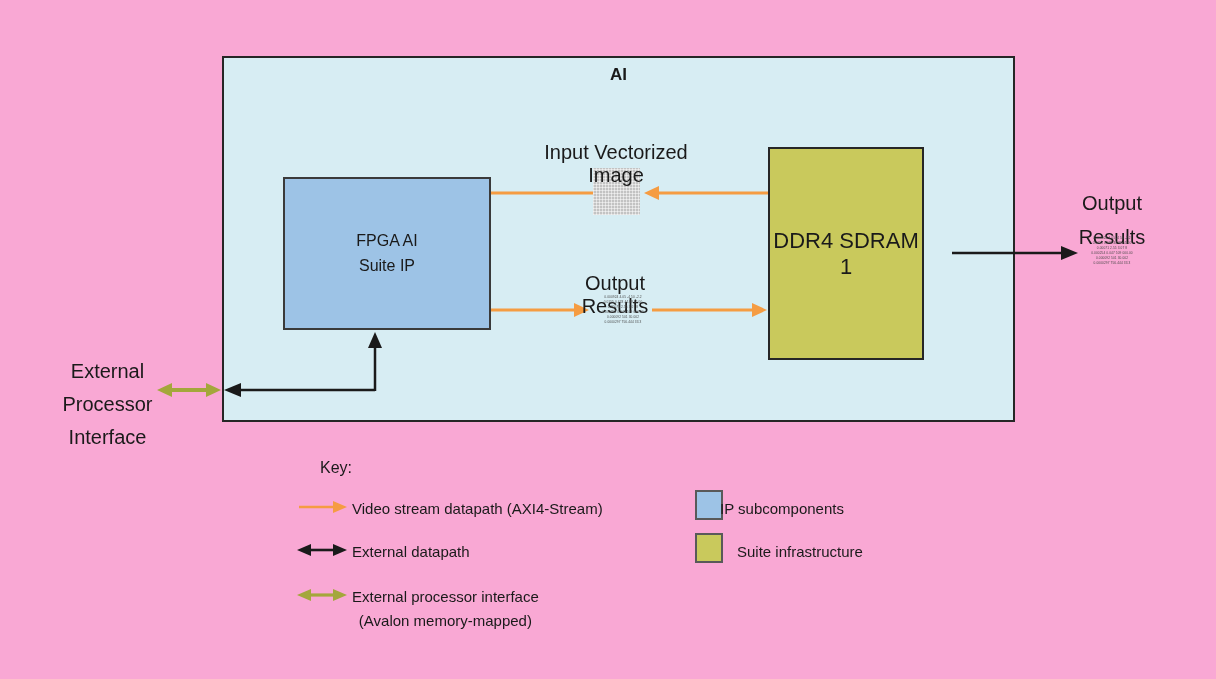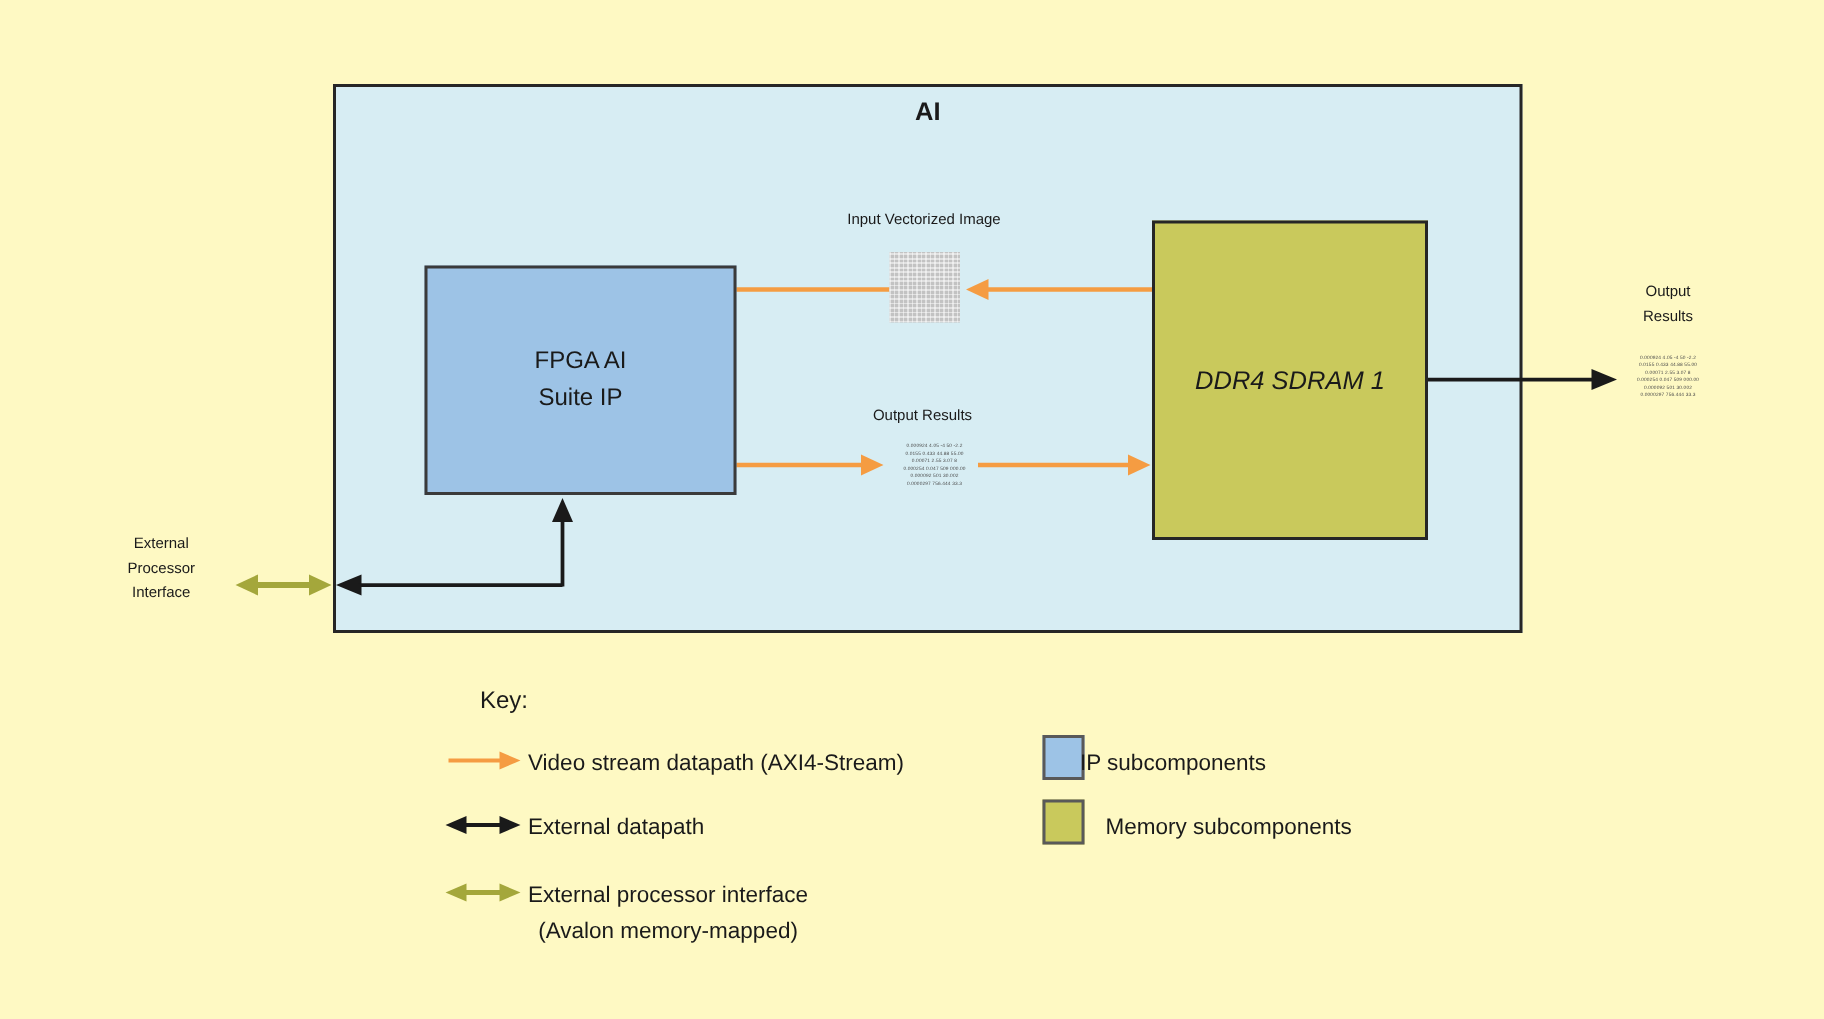--- a/index.html
+++ b/index.html
@@ -1,39 +1,39 @@
 <!DOCTYPE html>
 <html><head>
 <meta charset="utf-8">
 <style>
   * { margin:0; padding:0; box-sizing:border-box; }
   html,body { background:#ffffff; }
   body { font-family:"Liberation Sans", sans-serif; color:#1a1a1a; }
-  .page { position:relative; width:1216px; height:679px; background:#fef9c3; overflow:hidden; }
+  .page { position:relative; width:1216px; height:679px; background:#f9a8d4; overflow:hidden; }
 
   
   .ai-container {
     position:absolute; left:222px; top:56px; width:793px; height:366px;
     background:#D7EDF3; border:2px solid #262626;
   }
   .ai-title {
     position:absolute; left:222px; top:65px; width:793px;
     text-align:center; font-weight:bold; font-size:17px;
   }
   .box { position:absolute; display:flex; align-items:center; justify-content:center;
          text-align:center; white-space:pre-line; }
   .fpga-box {
     left:283px; top:177px; width:208px; height:153px;
     background:#9DC3E6; border:2px solid #3a3a3a; font-size:16px; line-height:1.55;
   }
   .ddr4-box {
-    left:768px; top:147px; width:184px; height:213px;
-    background:#C9C95C; border:2px solid #262626; font-size:17px;font-style:italic;
+    left:768px; top:147px; width:156px; height:213px;
+    background:#C9C95C; border:2px solid #262626; font-size:22px;
   }
-  .label { position:absolute; font-size:10px; text-align:center; white-space:pre-line; }
+  .label { position:absolute; font-size:20px; text-align:center; white-space:pre-line; }
   .lbl-input   { left:516px; top:141px; width:200px; }
   .lbl-out-mid { left:550px; top:272px; width:130px; }
   .lbl-out-rt  { left:1072px; top:186px; width:80px; line-height:1.7; }
   .lbl-ext     { left:45px;  top:355px; width:125px; line-height:1.65; }
 
   .image-chip {
     position:absolute; left:593px; top:168px; width:47px; height:47px;
     background-color:#c3c3c3;
     background-image:
       repeating-linear-gradient(0deg, rgba(255,255,255,.5) 0 1px, transparent 1px 3px),
@@ -160,15 +160,15 @@
     <polygon points="1,8 15,2 15,14" fill="#A4A73B"></polygon>
     <polygon points="51,8 37,2 37,14" fill="#A4A73B"></polygon>
   </svg>
   <div class="key-label kl3">External processor interface
 (Avalon memory-mapped)</div>
 
   <div class="swatch sw-blue"></div>
   <div class="key-label kl4">IP subcomponents</div>
 
   <div class="swatch sw-olive"></div>
-  <div class="key-label kl5">Memory subcomponents</div>
+  <div class="key-label kl5">Suite infrastructure</div>
 
 </div>
 
 </body></html>

